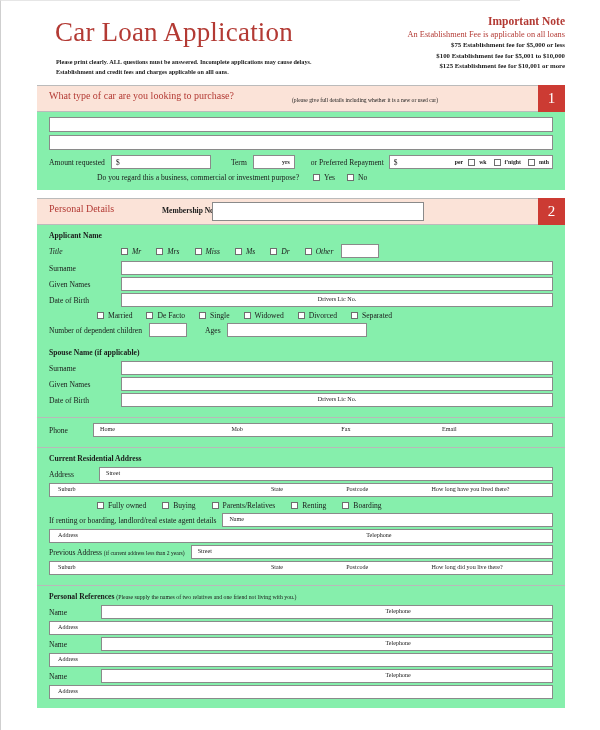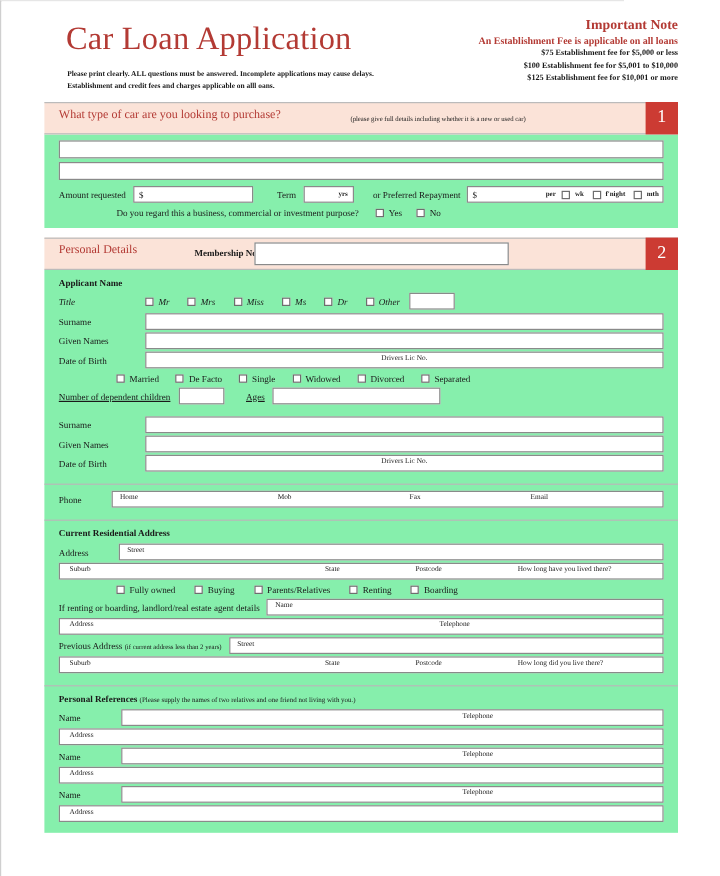--- a/index.html
+++ b/index.html
@@ -32,21 +32,21 @@
   }
   .hdr-sub{
     position:absolute;left:19px;top:56px;width:300px;
     font-size:6.2px;font-weight:bold;line-height:1.65;
     color:#1a1a1a;
   }
   .hdr-right{
     position:absolute;right:0;top:14px;width:250px;text-align:right;
   }
   .note-title{font-size:11.5px;font-weight:bold;color:#b33a34;line-height:1.15;}
-  .note-sub{font-size:8.3px;font-weight:bold;color:#b33a34;line-height:1.35;margin-top:1px;}
+  .note-sub{font-size:8.3px;font-weight:normal;color:#b33a34;line-height:1.35;margin-top:1px;}
   .note-fee{font-size:6.8px;font-weight:bold;color:#1a1a1a;line-height:1.5;}
 
   
   .sect{
     position:relative;background:#fbe3d8;
     border-top:1px solid #bbb;border-bottom:1px solid #bbb;
     height:25px;
   }
   .sect-h{
     position:absolute;left:12px;top:4px;
@@ -256,29 +256,30 @@
         <span class="cbi" style="margin-right:14px;">
               <span class="cb"></span>
               <span>Divorced</span>
             </span>
         <span class="cbi" style="margin-right:0;">
               <span class="cb"></span>
               <span>Separated</span>
             </span>
       </div>
 
-      <div class="row" style="margin-bottom:1px;text-decoration:underline;">
+      <div class="row" style="margin-bottom:1px;">
         <span class="lbl" style="margin-right:7px;">Number of dependent children</span>
         <span class="mini" style="width:38px;"></span>
         <span class="lbl" style="margin:0 6px 0 18px;">Ages</span>
         <span class="mini" style="width:140px;"></span>
       </div>
     </div>
 
     <div class="block" style="padding-top:2px;">
+      <div class="grp-title">Spouse Name (if applicable)</div>
       <div class="row">
         <span class="lbl w">Surname</span>
         <span class="fld"></span>
       </div>
       <div class="row">
         <span class="lbl w">Given Names</span>
         <span class="fld"></span>
       </div>
       <div class="row" style="margin-bottom:3px;">
         <span class="lbl w">Date of Birth</span>

